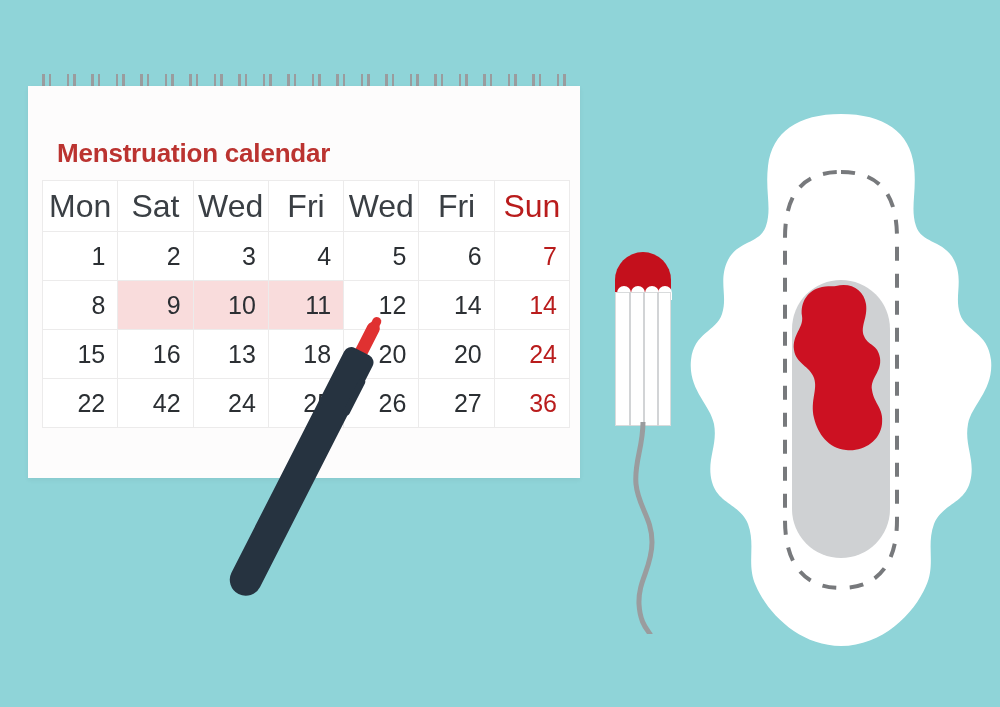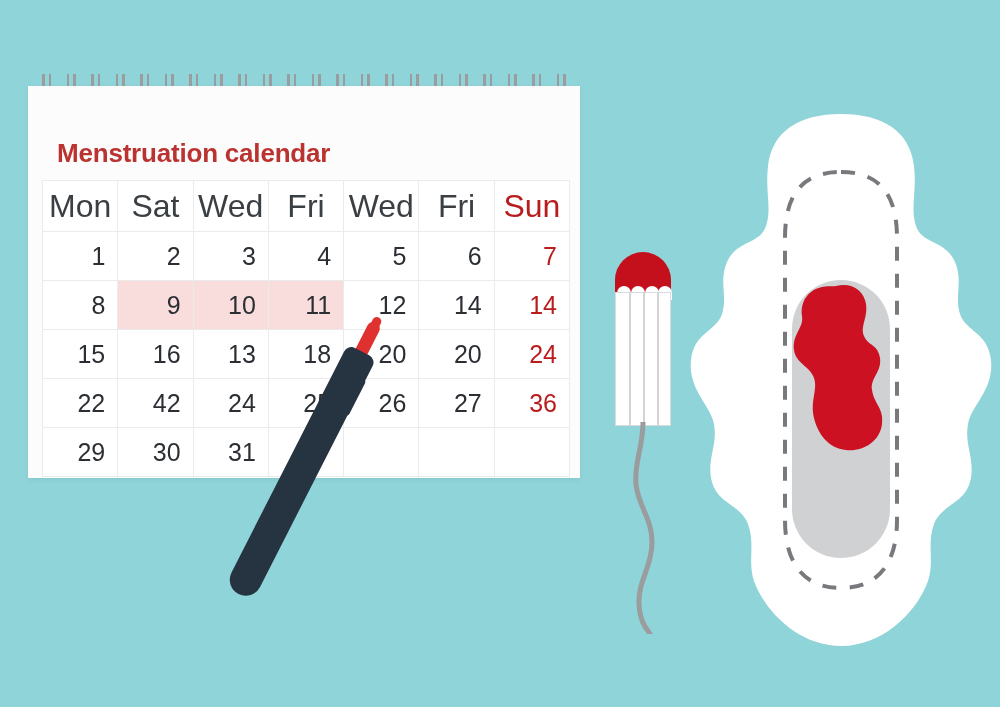--- a/index.html
+++ b/index.html
@@ -362,29 +362,20 @@
           </tr>
           <tr>
             <td>22</td>
             <td>42</td>
             <td>24</td>
             <td>25</td>
             <td>26</td>
             <td>27</td>
             <td class="sun">36</td>
           </tr>
-          <tr>
-            <td>29</td>
-            <td>30</td>
-            <td>31</td>
-            <td class="empty"></td>
-            <td class="empty"></td>
-            <td class="empty"></td>
-            <td class="sun empty"></td>
-          </tr>
         </tbody>
     </table>
   </div>
 
   <div id="pen">
     <div class="nib-tip"></div>
     <div class="nib"></div>
     <div class="barrel"></div>
     <div class="clip"></div>
   </div>

